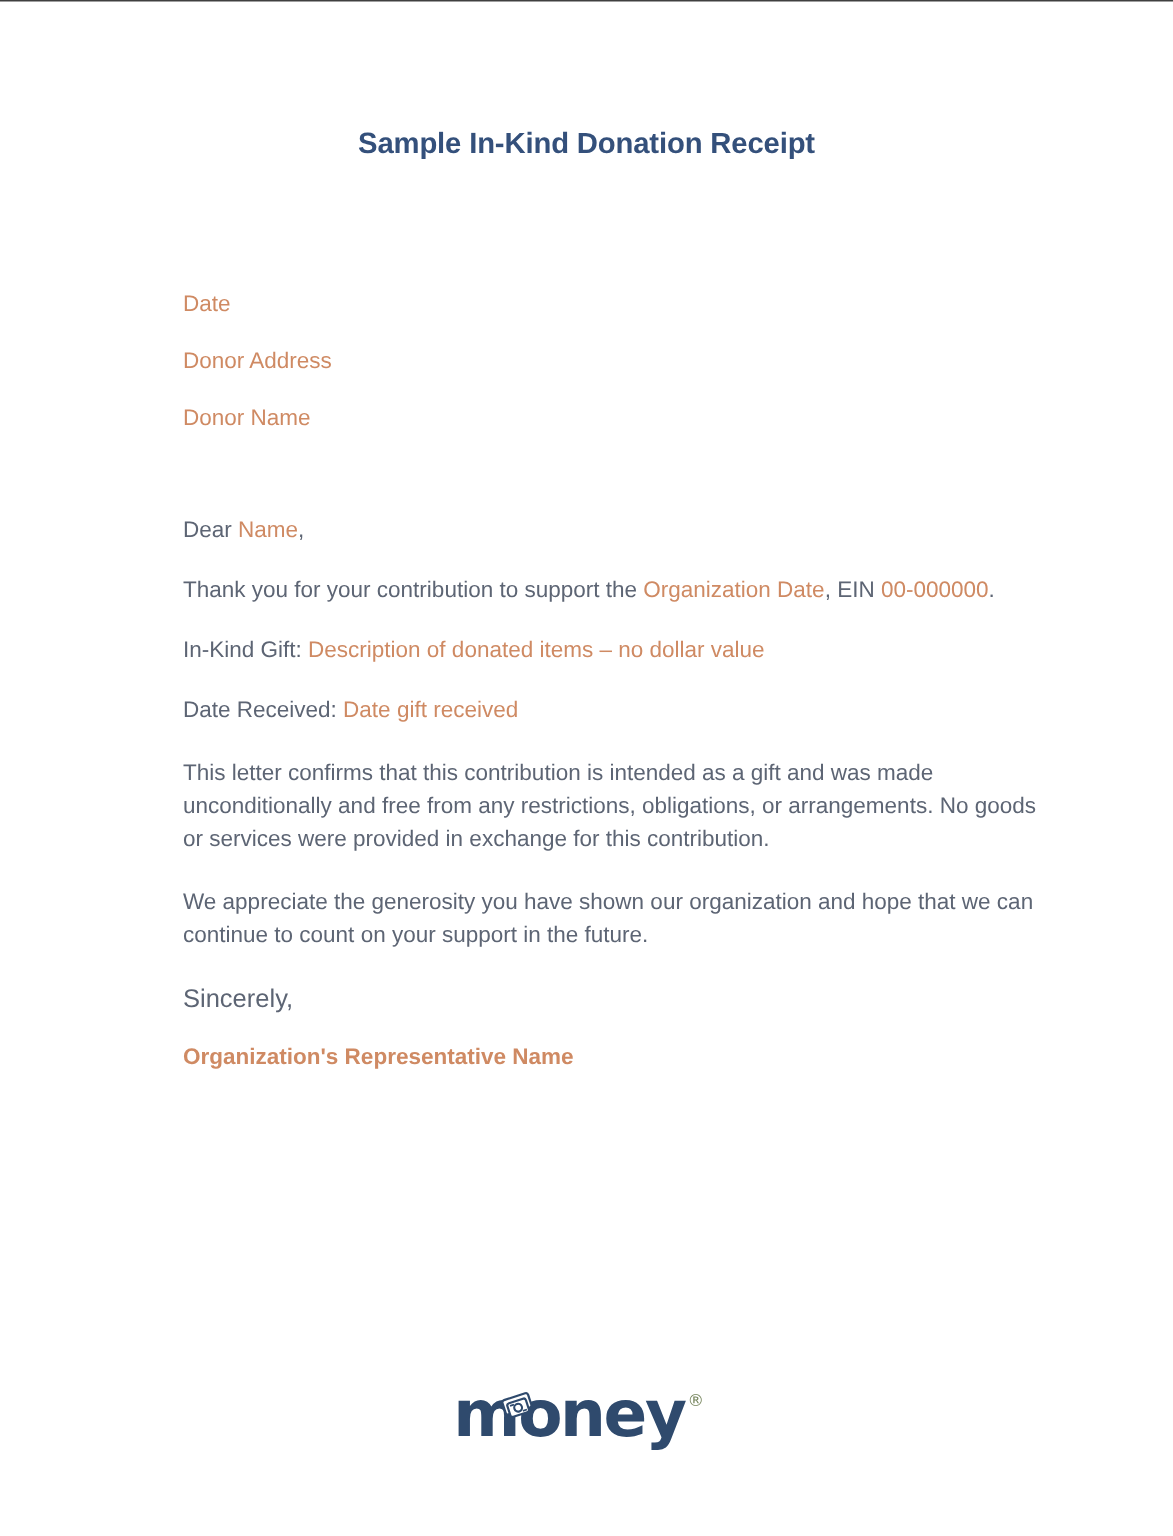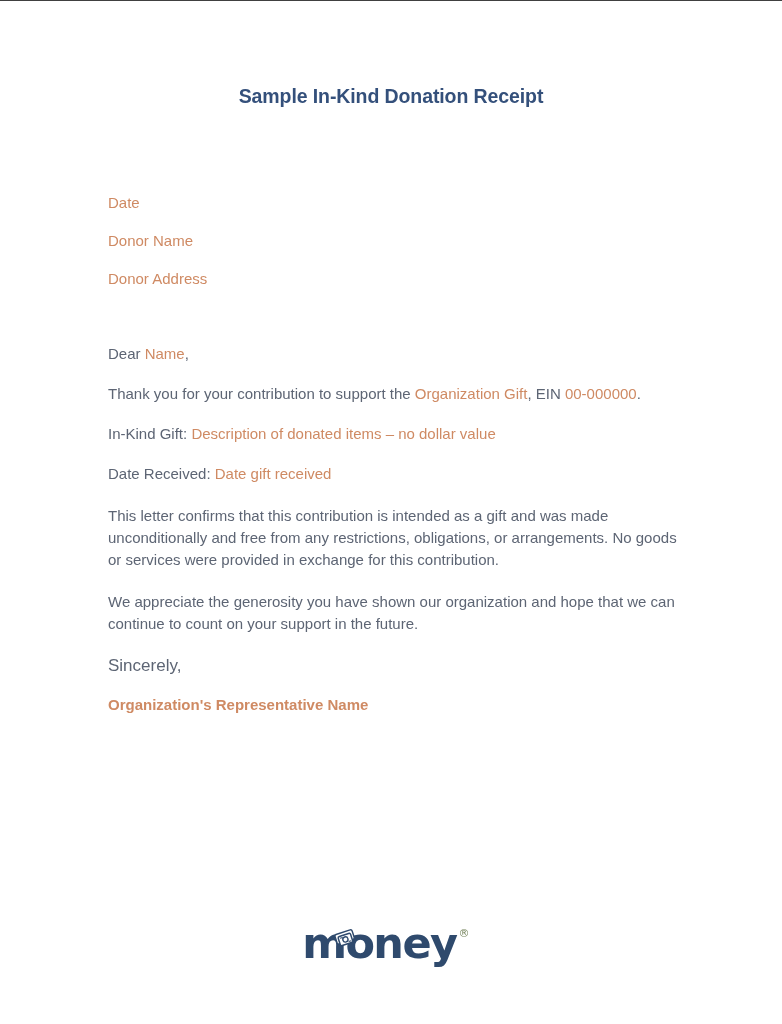--- a/index.html
+++ b/index.html
@@ -34,21 +34,21 @@
     font-size: 19.5px;
     font-weight: bold;
     letter-spacing: -0.1px;
     color: #34507b;
   }
 
   
   .letter-body {
     position: absolute;
     top: 192px;
-    left: 108px;
+    left: 122px;
     width: 578px;
   }
 
   .field-line {
     font-size: 15px;
     line-height: 20px;
     color: #cf8a63;
     margin-bottom: 18px;
   }
   .field-line:last-of-type { margin-bottom: 0; }
@@ -133,28 +133,28 @@
 </head>
 <body>
 
 <div class="page">
 
   <div class="doc-title">Sample In-Kind Donation Receipt</div>
 
   <div class="letter-body">
 
     <div class="field-line">Date</div>
+    <div class="field-line">Donor Address</div>
     <div class="field-line">Donor Name</div>
-    <div class="field-line">Donor Address</div>
 
     <div class="gap-after-fields"></div>
 
     <p class="para tight"><span>Dear </span><span class="ph">Name</span><span>,</span></p>
 
-    <p class="para tight"><span>Thank you for your contribution to support the </span><span class="ph">Organization Gift</span><span>, EIN </span><span class="ph">00-000000</span><span>.</span></p>
+    <p class="para tight"><span>Thank you for your contribution to support the </span><span class="ph">Organization Date</span><span>, EIN </span><span class="ph">00-000000</span><span>.</span></p>
 
     <p class="para tight"><span>In-Kind Gift: </span><span class="ph">Description of donated items – no dollar value</span></p>
 
     <p class="para"><span>Date Received: </span><span class="ph">Date gift received</span></p>
 
     <p class="para">This letter confirms that this contribution is intended as a gift and was made unconditionally and free from any restrictions, obligations, or arrangements. No goods or services were provided in exchange for this contribution.</p>
 
     <p class="para">We appreciate the generosity you have shown our organization and hope that we can continue to count on your support in the future.</p>
 
     <p class="signoff">Sincerely,</p>

